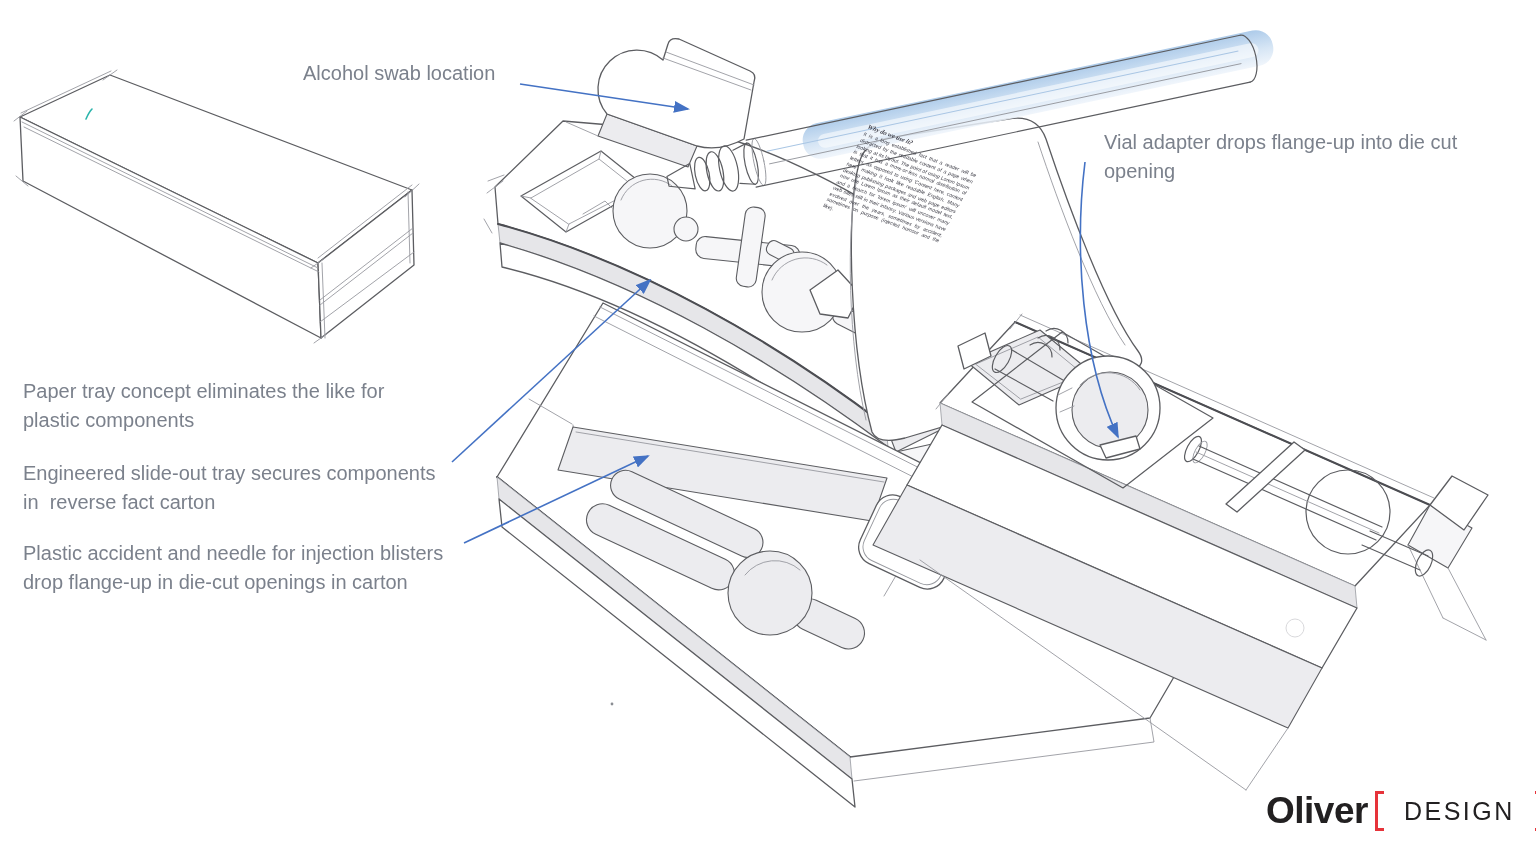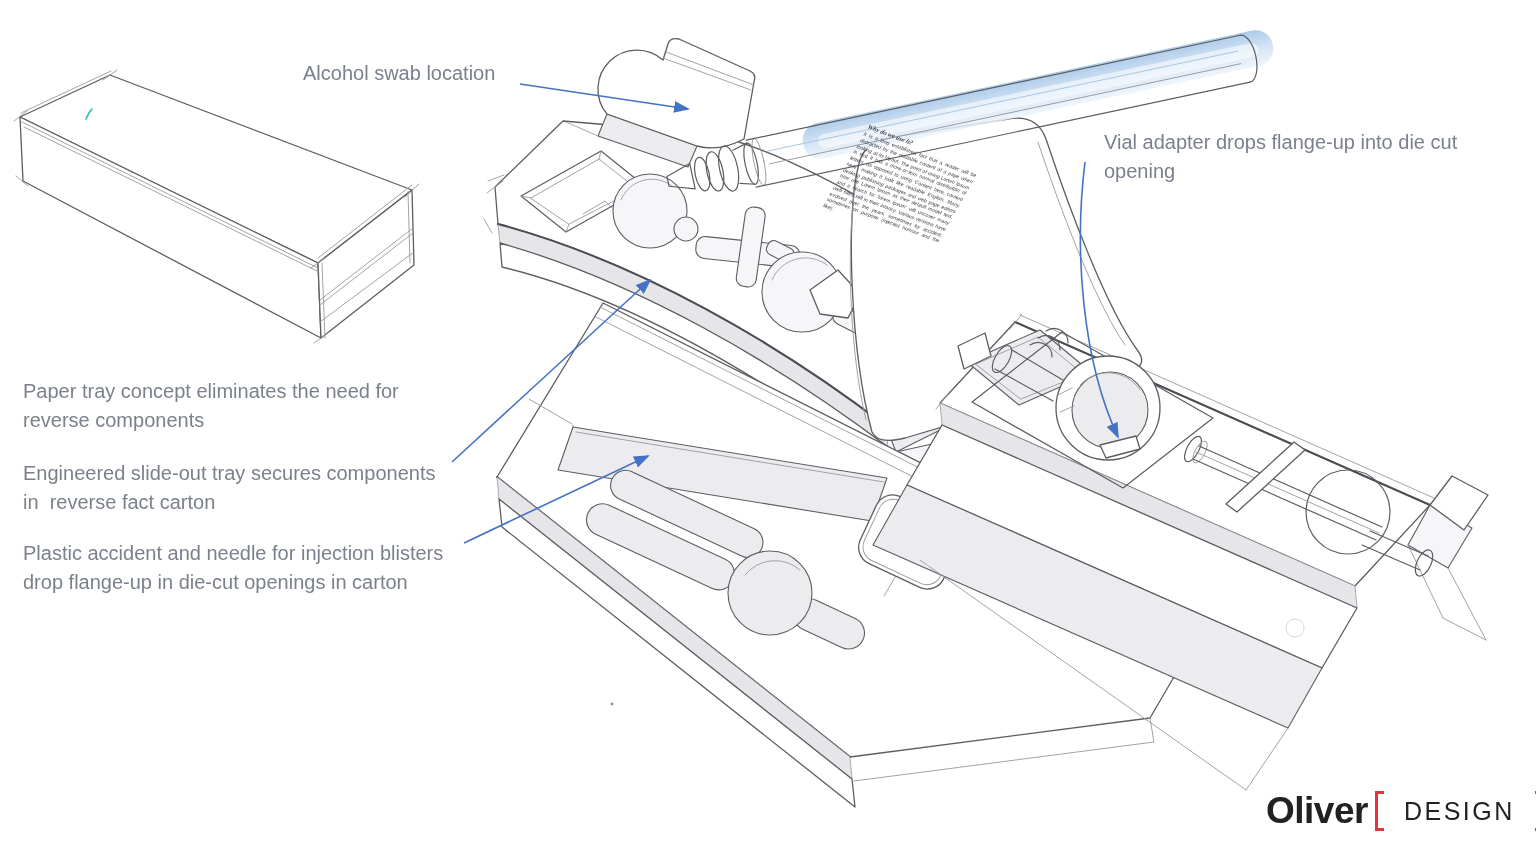--- a/index.html
+++ b/index.html
@@ -193,21 +193,21 @@
       <path class="leader" d="M520,84 L688,109" marker-end="url(#ah)"></path>
       <path class="leader" d="M1085,162 C1074,250 1082,360 1118,437 marker" marker-end="url(#ah)"></path>
       <path class="leader" d="M452,462 L650,280" marker-end="url(#ah)"></path>
       <path class="leader" d="M464,543 L648,456" marker-end="url(#ah)"></path>
     </g>
     <circle cx="612" cy="704" r="1.4" fill="#8a8d93"></circle>
   </svg>
 
   <div class="anno" style="left:1104px;top:128px;width:382px">Vial adapter drops flange-up into die cut opening</div>
   <div class="anno" style="left:303px;top:59px;width:260px">Alcohol swab location</div>
-  <div class="anno" style="left:23px;top:377px;width:410px">Paper tray concept eliminates the need for reverse components</div>
+  <div class="anno" style="left:23px;top:377px;width:410px">Paper tray concept eliminates the like for plastic components</div>
   <div class="anno" style="left:23px;top:459px;width:432px">Engineered slide-out tray secures components in  reverse fact carton</div>
   <div class="anno" style="left:23px;top:539px;width:455px">Plastic accident and needle for injection blisters drop flange-up in die-cut openings in carton</div>
 
   <div id="lid-text">
     <div class="lid-title">Why do we use it?</div>
     <div class="lid-body">It is a long established fact that a reader will be distracted by the readable content of a page when looking at its layout. The point of using Lorem Ipsum is that it has a more-or-less normal distribution of letters, as opposed to using 'Content here, content here', making it look like readable English. Many desktop publishing packages and web page editors now use Lorem Ipsum as their default model text, and a search for 'lorem ipsum' will uncover many web sites still in their infancy. Various versions have evolved over the years, sometimes by accident, sometimes on purpose (injected humour and the like).</div>
   </div>
 
   <div id="logo">
     <span class="brand">Oliver</span>

